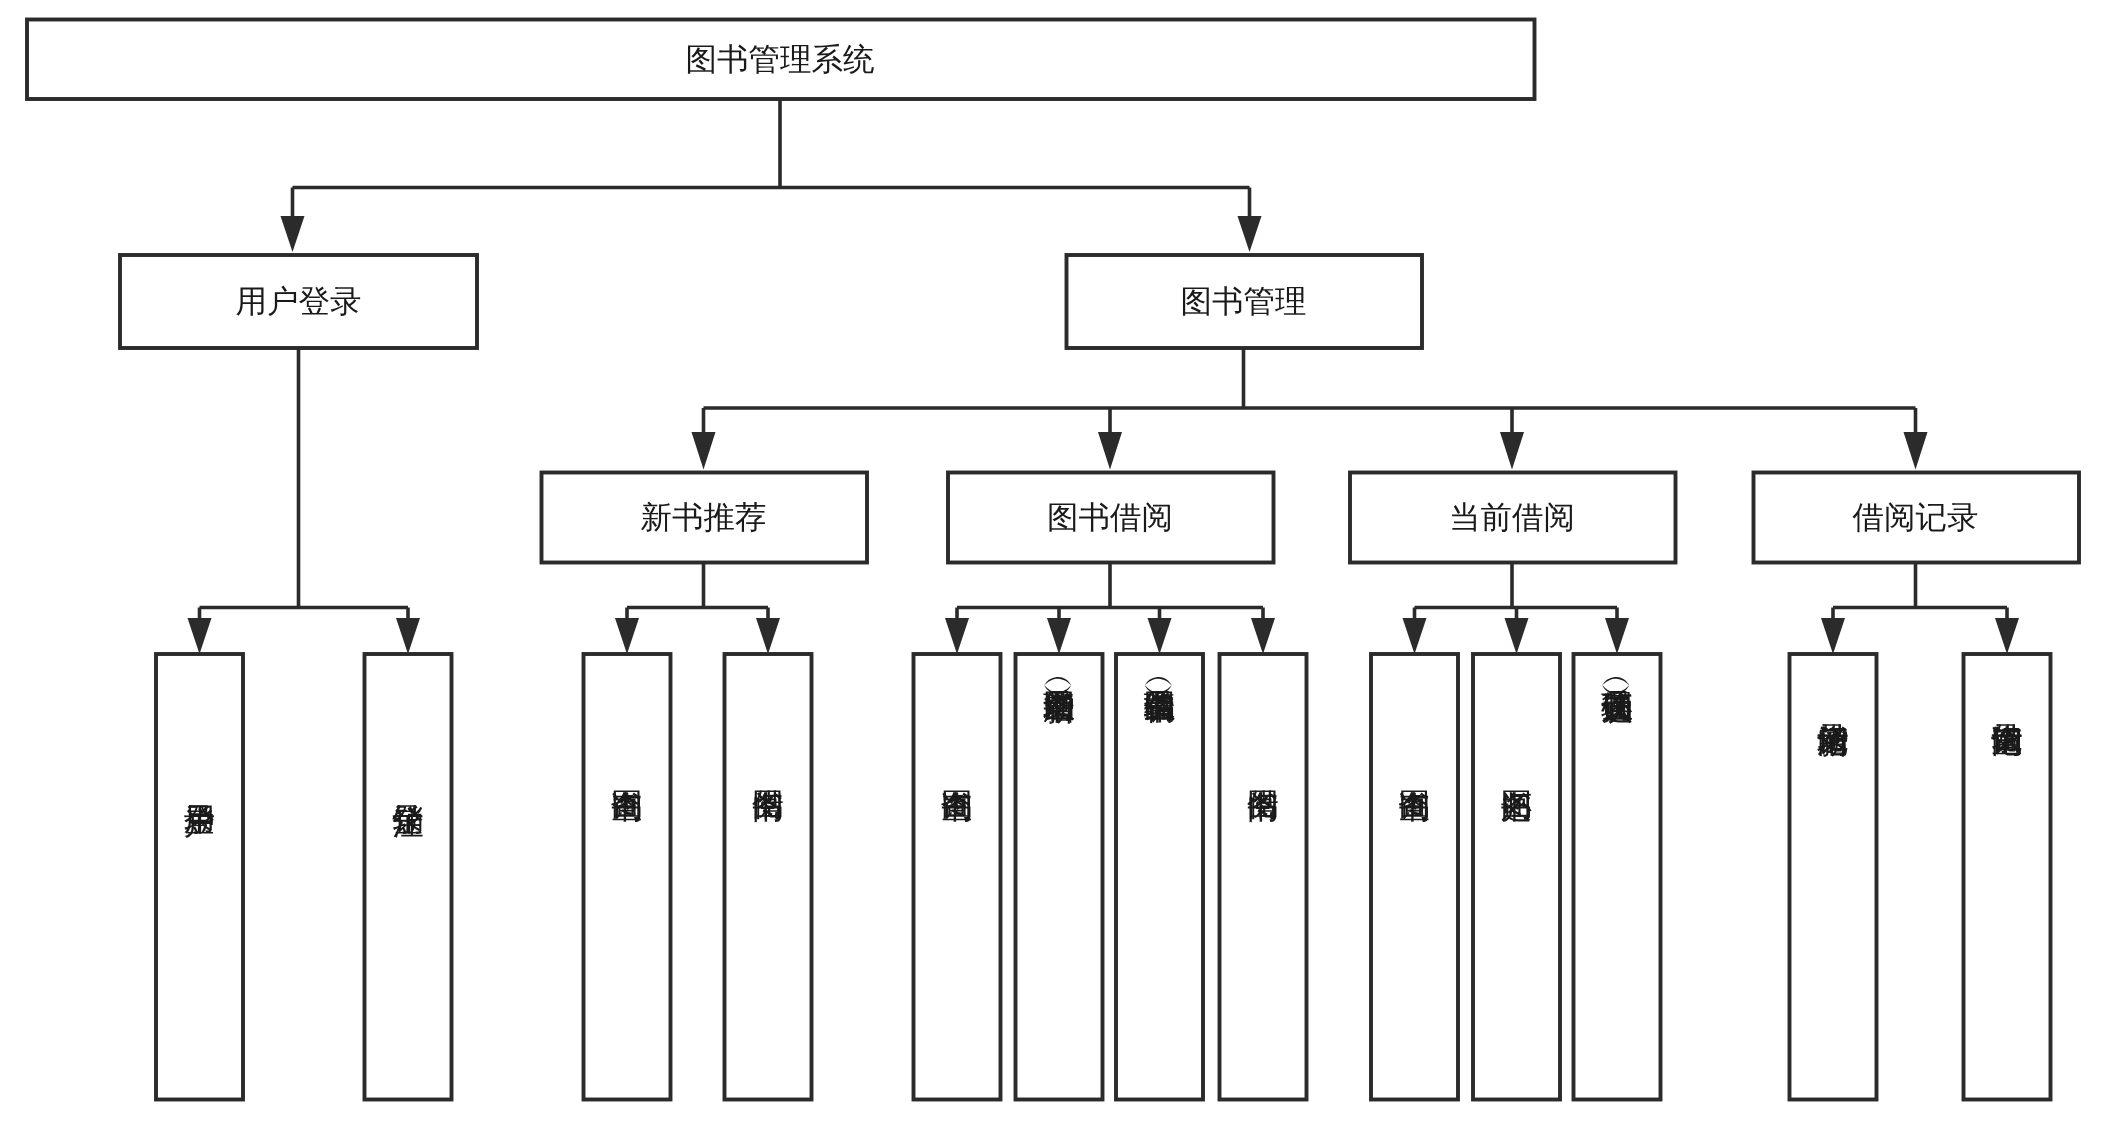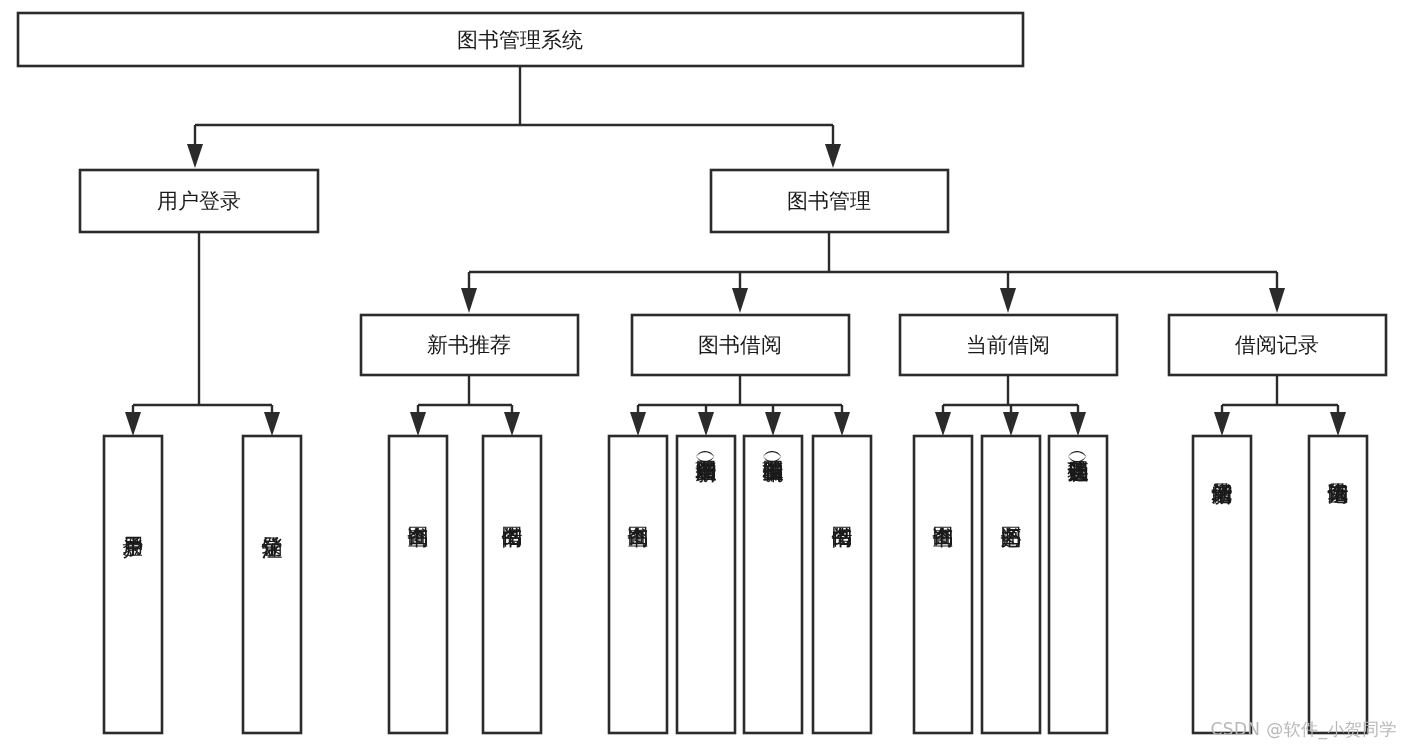--- a/index.html
+++ b/index.html
@@ -238,15 +238,14 @@
       <rect class="node-box" x="1193" y="436" width="58" height="297"></rect>
       <text class="node-label-vertical" x="1222" y="466">新增借阅记录</text>
     </g>
     <g>
       <rect class="node-box" x="1309" y="436" width="58" height="297"></rect>
       <text class="node-label-vertical" x="1338" y="466">查询借阅记录</text>
     </g>
 
   </svg>
 
-  <div class="watermark-text">CSDN @软件_小贺同学</div>
 
 </div>
 
 </body></html>

